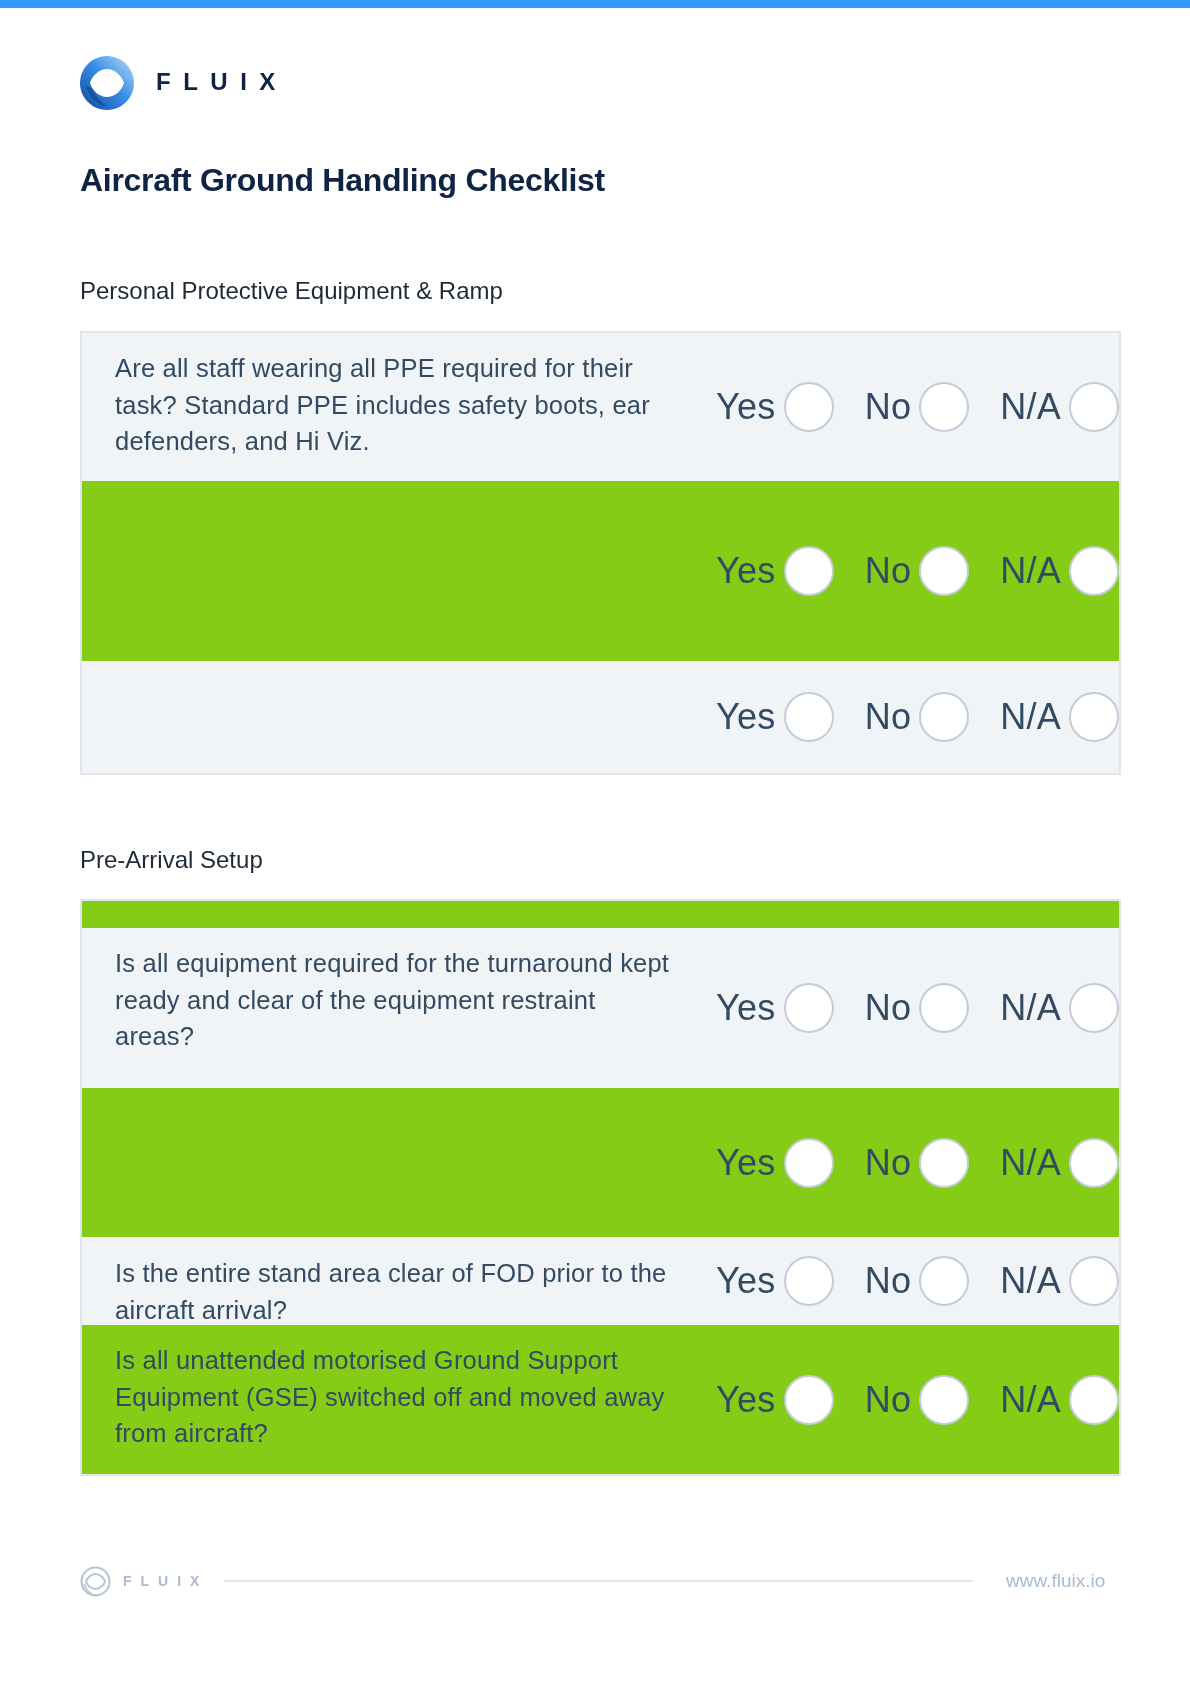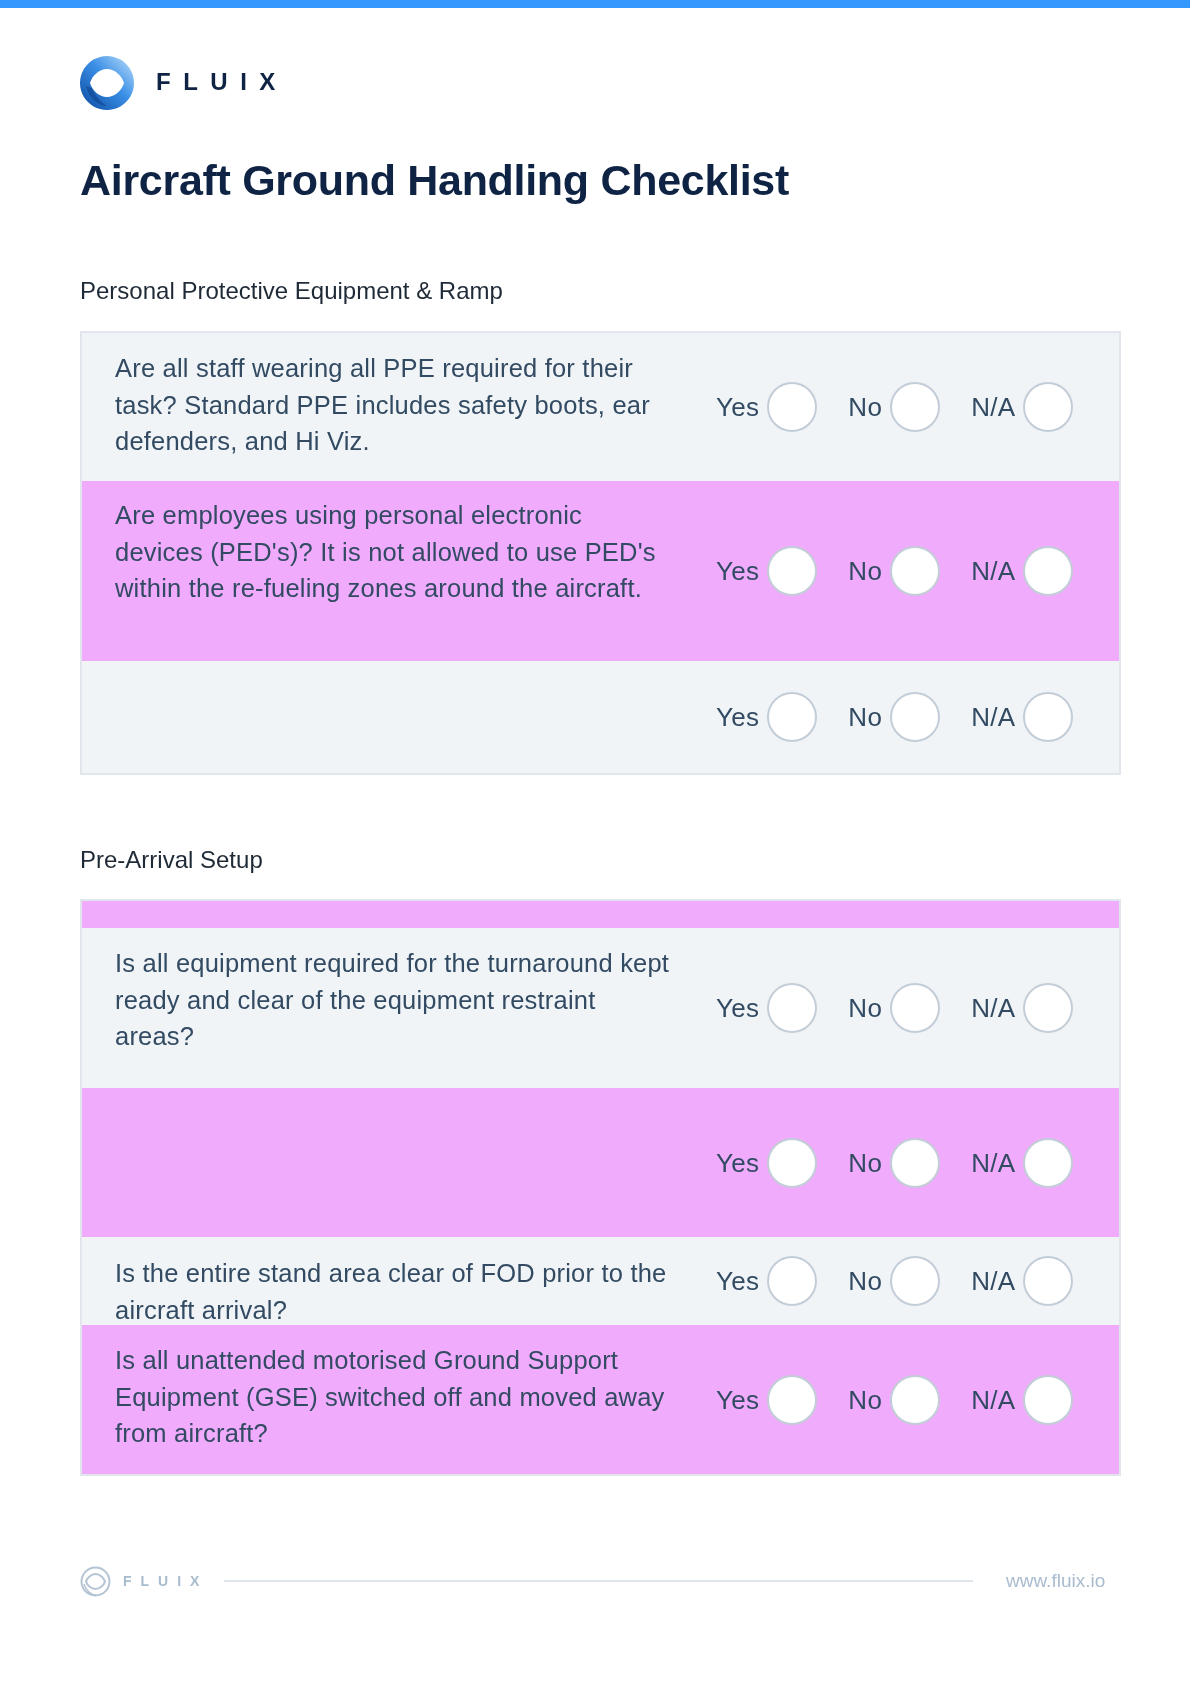--- a/index.html
+++ b/index.html
@@ -2,31 +2,31 @@
 <html><head>
 <meta charset="utf-8">
 <style>
   html, body { margin: 0; padding: 0; background: #ffffff; }
   body { width: 1190px; height: 1684px; position: relative; overflow: hidden;
          font-family: "Liberation Sans", "DejaVu Sans", sans-serif; color: #324a62; }
   .topbar { position: absolute; left: 0; top: 0; width: 1190px; height: 8px; background: #3399ff; }
   .logo { position: absolute; left: 80px; top: 56px; width: 54px; height: 54px; }
   .brand { position: absolute; left: 156px; top: 68px; font-size: 24px; font-weight: bold;
            letter-spacing: 12.5px; color: #0f2444; line-height: 28px; }
-  .title { position: absolute; left: 80px; top: 154px; margin: 0; font-size: 43px; font-weight: bold;
+  .title { position: absolute; left: 80px; top: 154px; margin: 0; font-size: 32px; font-weight: bold;
            color: #0f2444; line-height: 52px; letter-spacing: -0.3px; white-space: nowrap; }
   .section-label { position: absolute; left: 80px; font-size: 24px; color: #1f2a37; line-height: 30px; }
-  .box { position: absolute; left: 80px; width: 1037px; border: 2px solid #e0e6ec; background: #f0abfc; }
+  .box { position: absolute; left: 80px; width: 1037px; border: 2px solid #e0e6ec; background: #84cc16; }
   .row { position: relative; display: flex; align-items: center; box-sizing: border-box; }
   .row.shaded { background: #f0f4f7; }
   .q { position: absolute; left: 33px; width: 560px; font-size: 25.5px; line-height: 36.5px;
        color: #324a62; letter-spacing: 0.2px; }
   .opts { position: absolute; left: 634px; top: 50%; transform: translateY(-50%); display: flex; align-items: center; }
   .opt { display: flex; align-items: center; }
-  .opt-label { font-size: 26px; color: #324a62; letter-spacing: 0.3px; margin-right: 8px; line-height: 30px; }
+  .opt-label { font-size: 36px; color: #324a62; letter-spacing: 0.3px; margin-right: 8px; line-height: 30px; }
   .radio { width: 46px; height: 46px; border-radius: 50%; border: 2px solid #c3cdd8; background: #ffffff; cursor: pointer; }
   .opt.yes { margin-right: 31px; }
   .opt.no { margin-right: 31px; }
   .footer-logo { position: absolute; left: 80px; top: 1566px; width: 31px; height: 31px; }
   .footer-brand { position: absolute; left: 123px; top: 1572px; font-size: 14px; font-weight: bold;
                   letter-spacing: 9px; color: #a9bccf; line-height: 18px; }
   .footer-line { position: absolute; left: 224px; top: 1580px; width: 749px; height: 2px; background: #dfe5ec; }
   .footer-url { position: absolute; left: 1006px; top: 1569px; font-size: 19px; color: #a9bccf; line-height: 24px; }
 </style>
 </head>
@@ -62,21 +62,20 @@
           <span class="opt-label">No</span>
           <span class="radio"></span>
         </div>
       <div class="opt na">
           <span class="opt-label">N/A</span>
           <span class="radio"></span>
         </div>
     </div>
   </div>
   <div class="row" style="height:180px;">
-    <div class="q" style="top:16px;">Are employees using personal electronic devices (PED's)? It is not allowed to use PED's within the re-fueling zones around the aircraft.</div>
     <div class="opts">
       <div class="opt yes">
           <span class="opt-label">Yes</span>
           <span class="radio"></span>
         </div>
       <div class="opt no">
           <span class="opt-label">No</span>
           <span class="radio"></span>
         </div>
       <div class="opt na">

